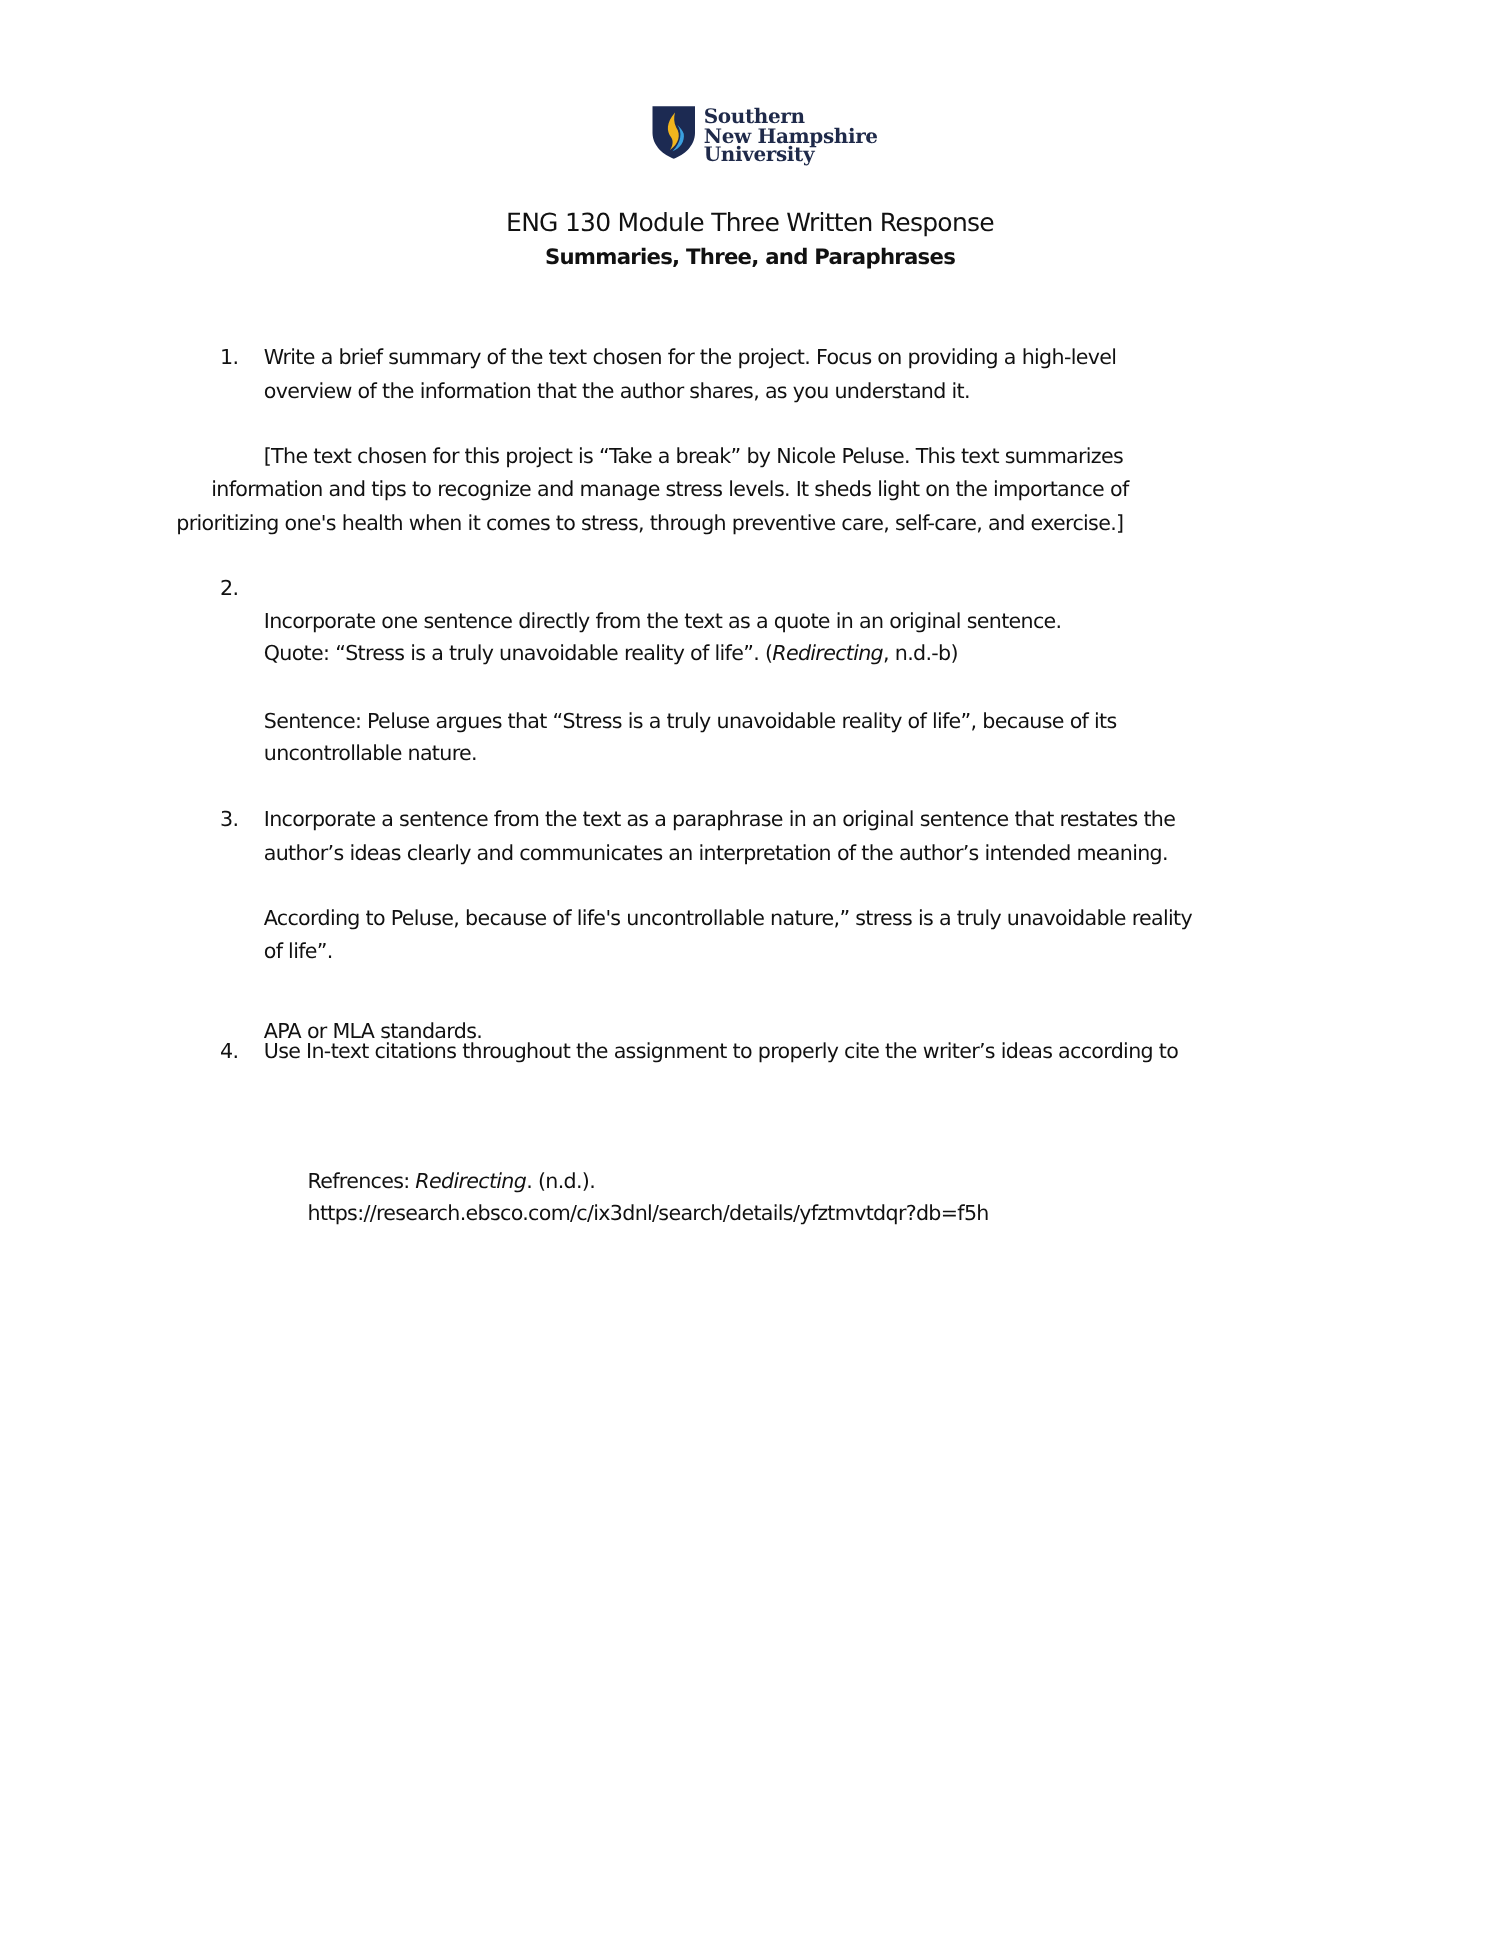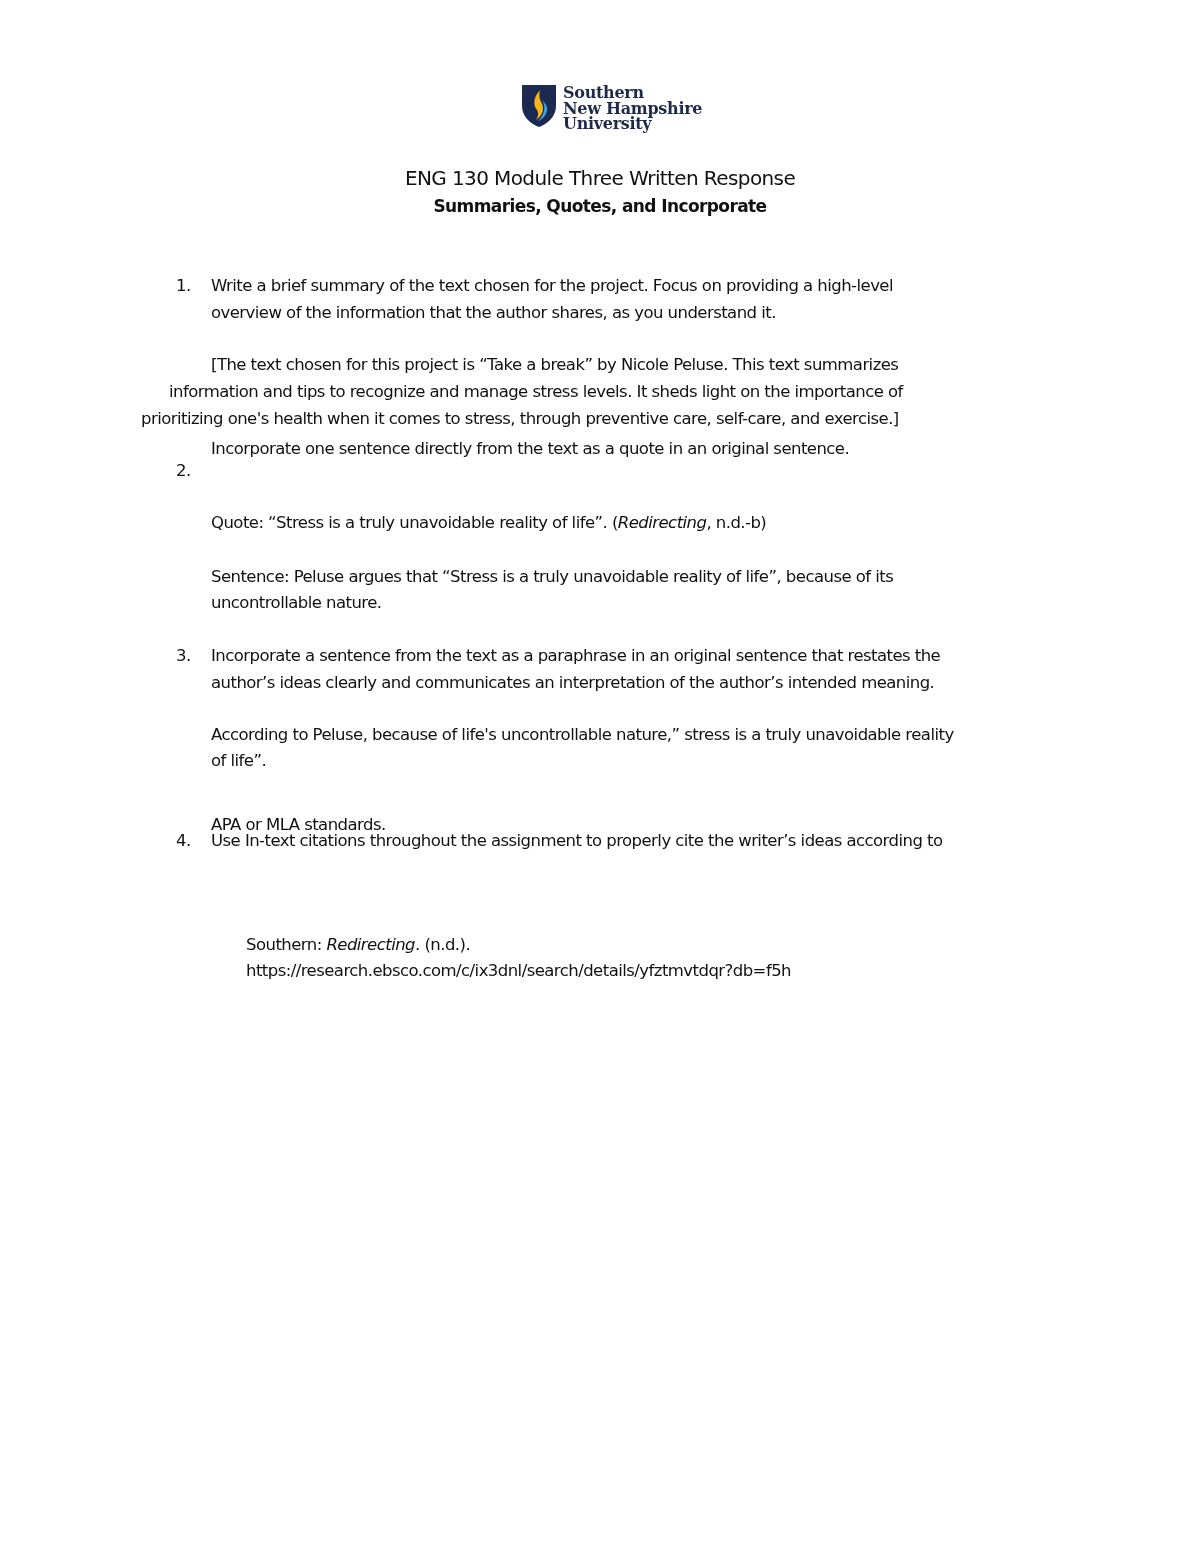--- a/index.html
+++ b/index.html
@@ -86,37 +86,37 @@
       <path d="M21 16 C25 22 24 30 17 37 C23 35 27 29 26 23 C25 20 23 18 21 16 Z" fill="#3aa0e0"></path>
     </svg>
     <div class="logo-text">
       <div>Southern</div>
       <div>New Hampshire</div>
       <div>University</div>
     </div>
   </div>
 
   <div class="title">ENG 130 Module Three Written Response</div>
-  <div class="subtitle">Summaries, Quotes, and Incorporate</div>
+  <div class="subtitle">Summaries, Three, and Paraphrases</div>
 
   <div class="body-text">
 
     <div>
       <span class="num line" style="left:176px; top:273px;">1.</span>
       <div class="line" style="left:211px; top:273px;"><span>Write a brief </span><b>summary</b><span> of the text chosen for the project. Focus on providing a high-level</span></div>
       <div class="line" style="left:211px; top:300px;">overview of the information that the author shares, as you understand it.</div>
 
       <div class="line" style="left:211px; top:352px;">[The text chosen for this project is “Take a break” by Nicole Peluse. This text summarizes</div>
       <div class="line" style="left:141px; top:379px;margin-left:28px;">information and tips to recognize and manage stress levels. It sheds light on the importance of</div>
       <div class="line" style="left:141px; top:406px;">prioritizing one's health when it comes to stress, through preventive care, self-care, and exercise.]</div>
     </div>
 
     <div>
       <span class="num line" style="left:176px; top:458px;">2.</span>
-      <div class="line" style="left:211px; top:436px;">Incorporate one sentence directly from the text as a quote in an original sentence.</div>
+      <div class="line" style="left:211px; top:484px;">Incorporate one sentence directly from the text as a quote in an original sentence.</div>
 
       <div class="line" style="left:211px; top:510px;"><span>Quote: “Stress is a truly unavoidable reality of life”.  (</span><i>Redirecting</i><span>, n.d.-b)</span></div>
 
       <div class="line" style="left:211px; top:564px;">Sentence: Peluse argues that “Stress is a truly unavoidable reality of life”, because of its</div>
       <div class="line" style="left:211px; top:590px;">uncontrollable nature.</div>
     </div>
 
     <div>
       <span class="num line" style="left:176px; top:643px;">3.</span>
       <div class="line" style="left:211px; top:643px;">Incorporate a sentence from the text as a paraphrase in an original sentence that restates the</div>
@@ -126,18 +126,18 @@
       <div class="line" style="left:211px; top:748px;">of life”.</div>
     </div>
 
     <div>
       <span class="num line" style="left:176px; top:828px;">4.</span>
       <div class="line" style="left:211px; top:828px;"><span>Use </span><b>In-text citations</b><span> throughout the assignment to properly cite the writer’s ideas according to</span></div>
       <div class="line" style="left:211px; top:812px;">APA or MLA standards.</div>
     </div>
 
     <div>
-      <div class="line" style="left:246px; top:932px;"><span>Southern: </span><i>Redirecting</i><span>. (n.d.).</span></div>
+      <div class="line" style="left:246px; top:932px;"><span>Refrences: </span><i>Redirecting</i><span>. (n.d.).</span></div>
       <div class="line" style="left:246px; top:958px;">https://research.ebsco.com/c/ix3dnl/search/details/yfztmvtdqr?db=f5h</div>
     </div>
 
   </div>
 </div>
 
 </body></html>

